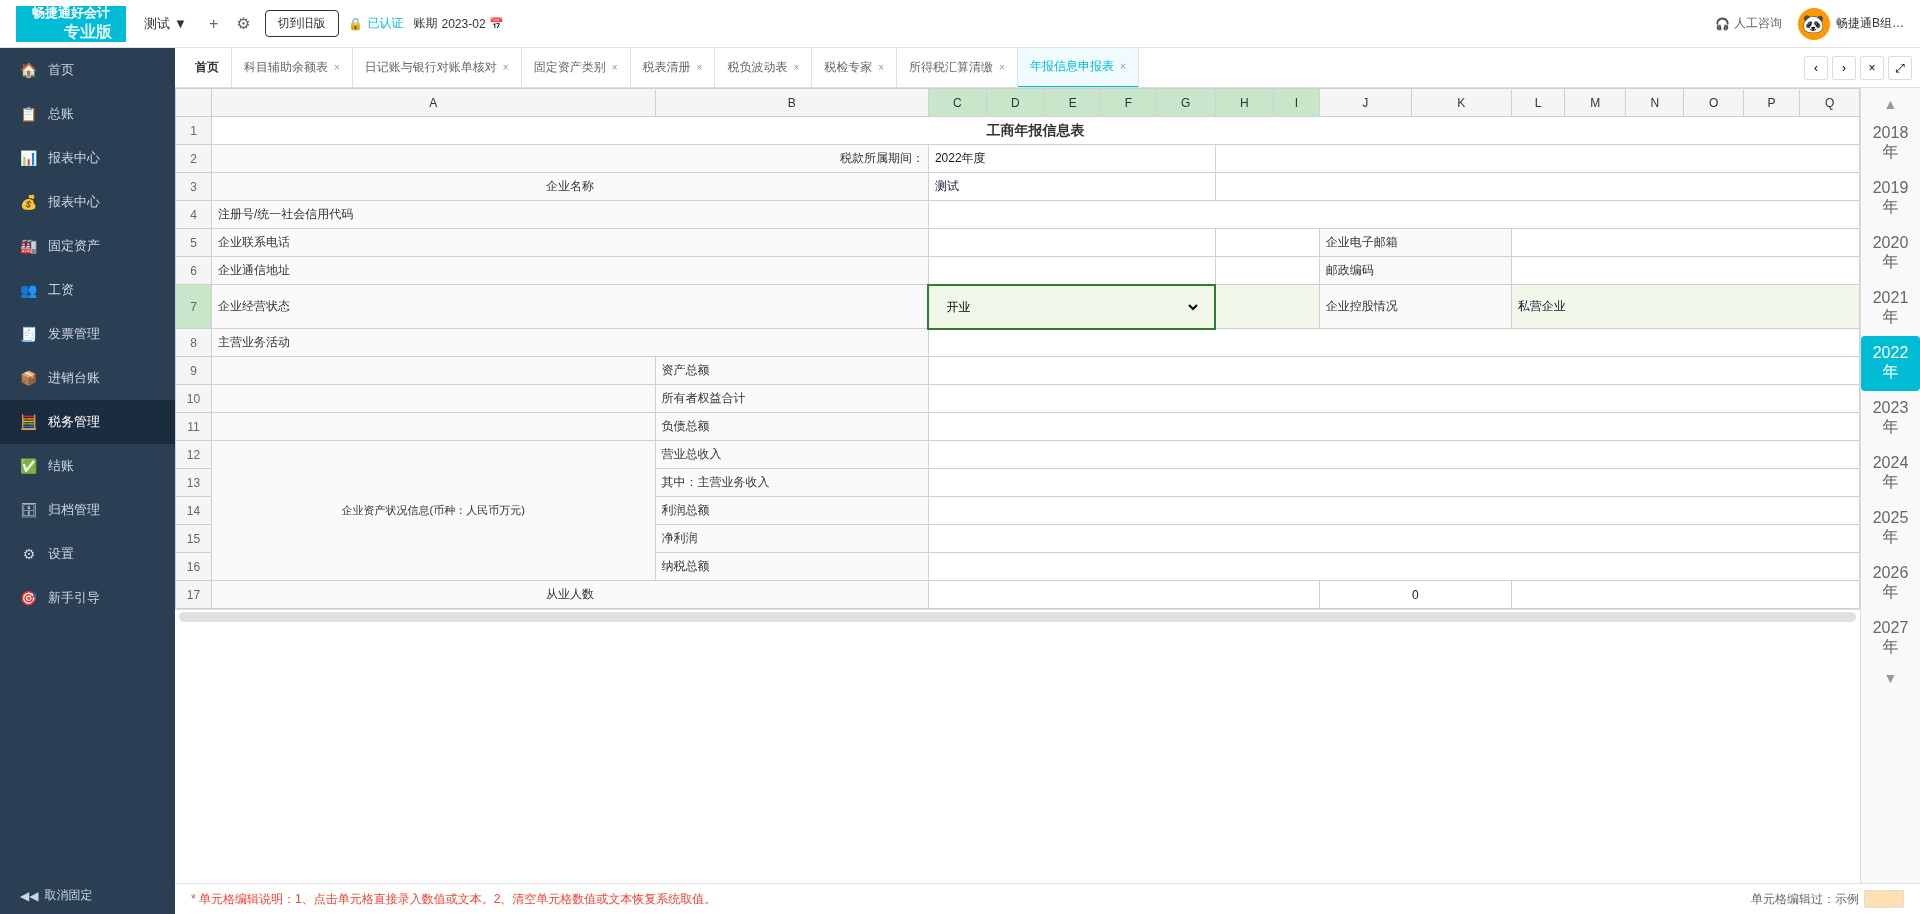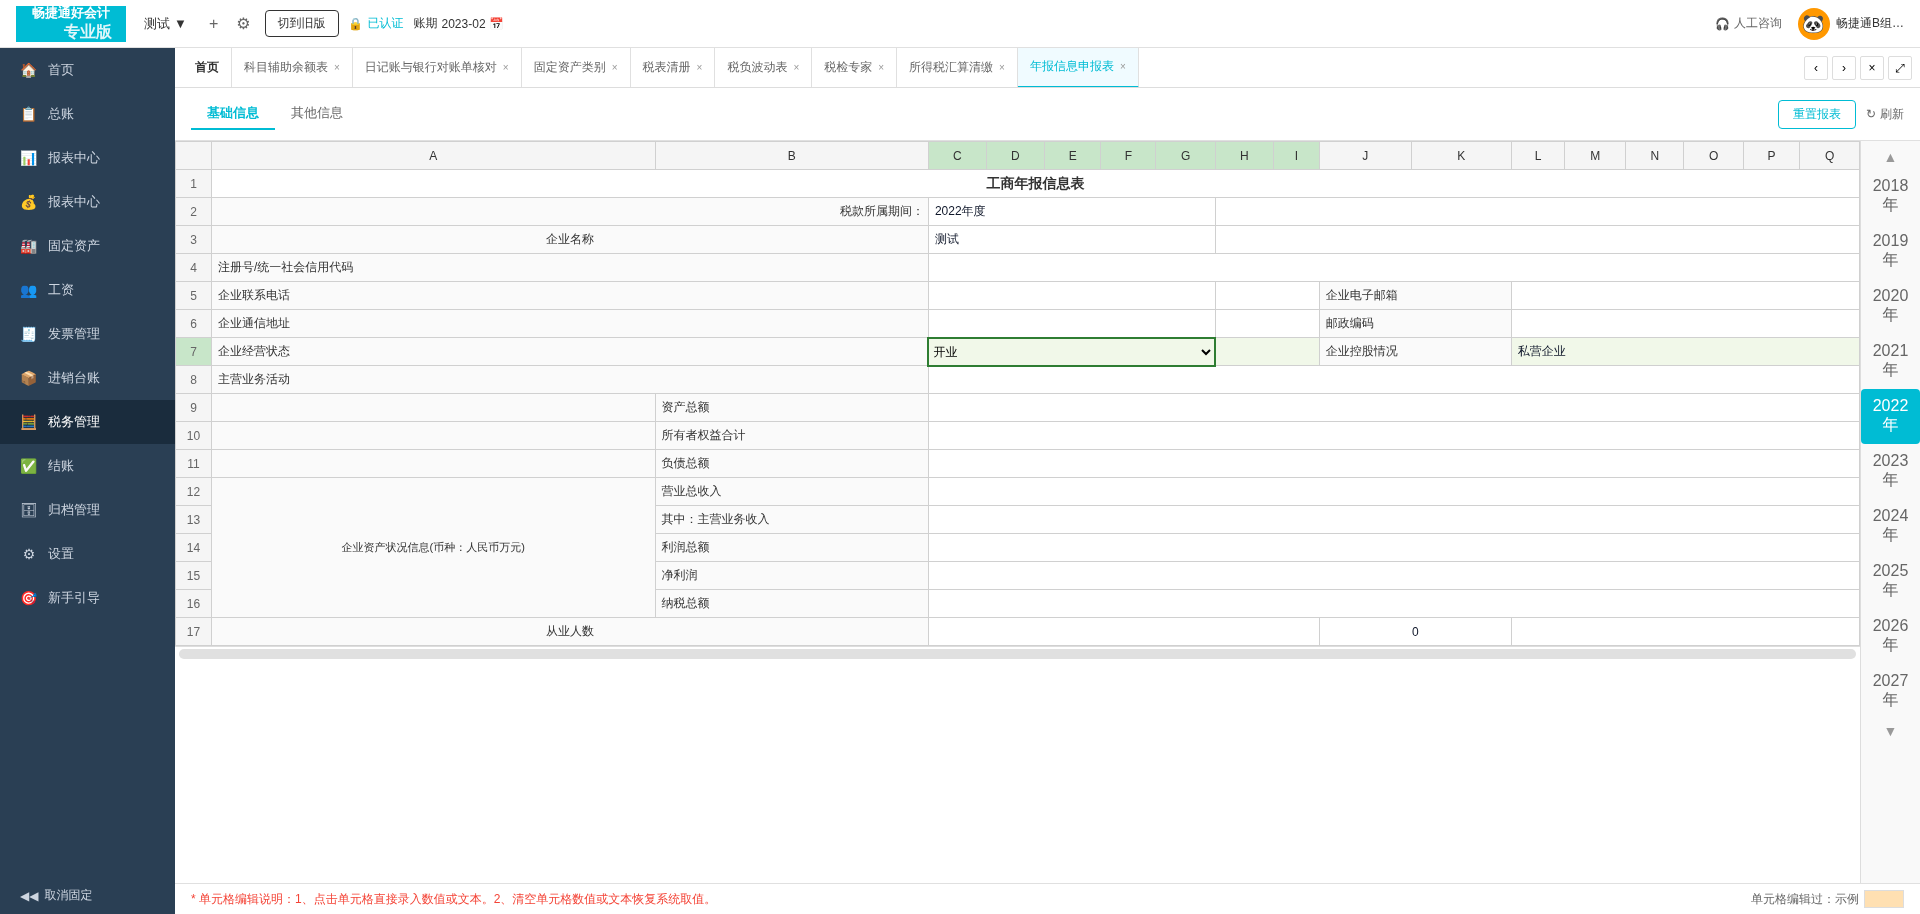--- a/index.html
+++ b/index.html
@@ -228,37 +228,20 @@
         <div class="tab-nav-btns" style="margin-left:auto; display:flex; gap:4px;">
           <button class="tab-nav-btn">‹</button>
           <button class="tab-nav-btn">›</button>
           <button class="tab-nav-btn">×</button>
           <button class="tab-nav-btn">⤢</button>
         </div>
       </div>
 
       <div class="page-content">
 
-        <div class="page-toolbar">
-          <div class="sub-tabs">
-            <div class="sub-tab active">
-              <span>基础信息</span>
-            </div>
-            <div class="sub-tab">
-              <span>其他信息</span>
-            </div>
-          </div>
-          <div class="toolbar-right">
-            <button class="reset-btn">重置报表</button>
-            <button class="refresh-btn">
-              <span>↻</span>
-              <span>刷新</span>
-            </button>
-          </div>
-        </div>
 
         <div class="spreadsheet-area">
           <div class="spreadsheet-wrapper" style="flex:1; overflow:auto;">
             <table class="spreadsheet">
               <thead>
                 <tr>
                   <th class="row-header col-header"></th>
                   <th class="col-header">A</th>
                   <th class="col-header">B</th>
                   <th class="col-header active-col">C</th>
@@ -319,21 +302,21 @@
                   <td colspan="2" class="label-cell">企业通信地址</td>
                   <td colspan="5" class="value-cell"></td>
                   <td colspan="2"></td>
                   <td colspan="2" class="label-cell">邮政编码</td>
                   <td colspan="6" class="value-cell"></td>
                 </tr>
 
                 <tr style="background:#f1f8e9;">
                   <td class="row-header" style="background:#c8e6c9;">7</td>
                   <td colspan="2" class="label-cell">企业经营状态</td>
-                  <td colspan="5" class="active-cell" style="border:2px solid #2e7d32; padding:0;">
+                  <td colspan="5" class="active-cell" style="border:2px solid #2e7d32; padding:13px;">
                     <select class="cell-dropdown">
                       <option>开业</option>
                       <option>注销</option>
                       <option>吊销</option>
                       <option>迁出</option>
                       <option>撤销</option>
                     </select>
                   </td>
                   <td colspan="2"></td>
                   <td colspan="2" class="label-cell">企业控股情况</td>

